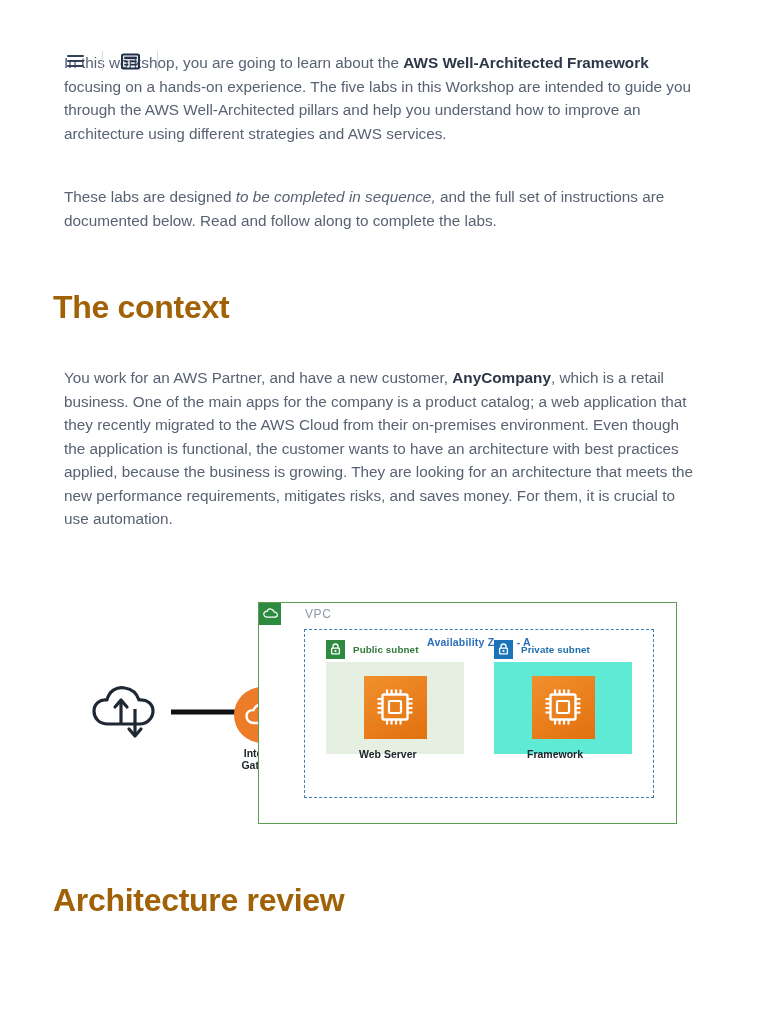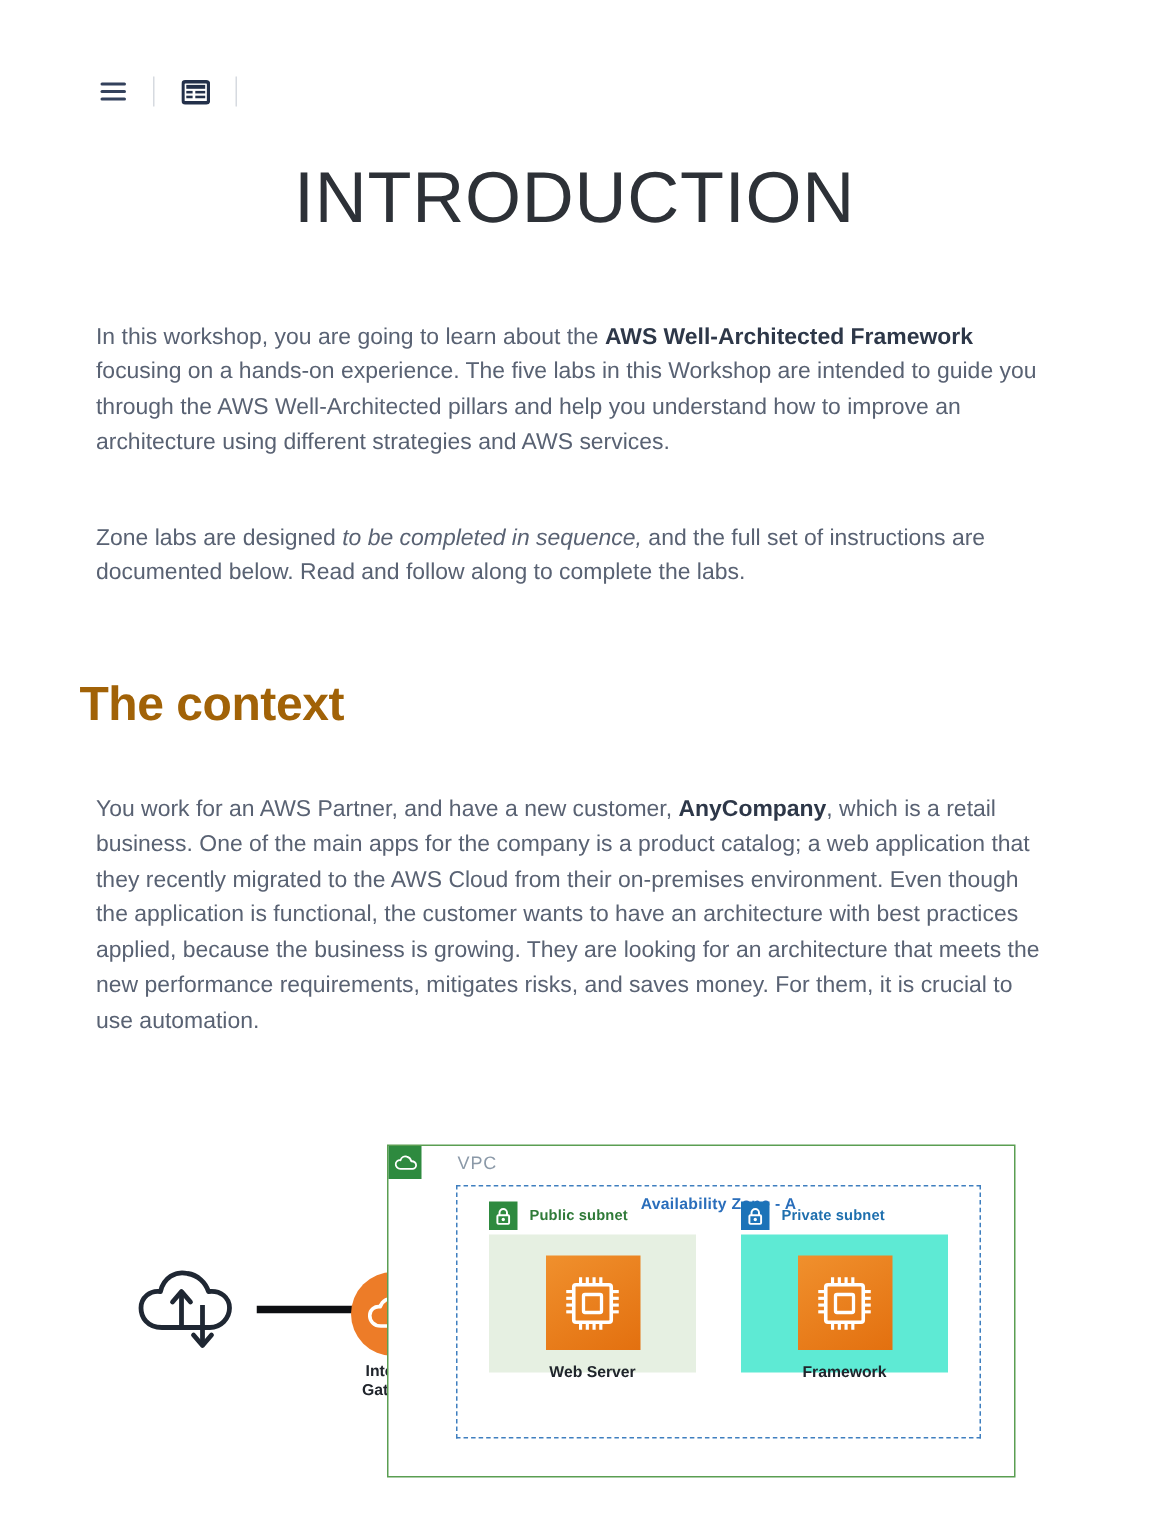--- a/index.html
+++ b/index.html
@@ -248,21 +248,20 @@
   }
   .subnet-name.public { color: #2f7a38; }
   .subnet-name.private { color: #1e6fae; }
 
   .service {
     position: absolute;
     left: 50%;
     top: 14px;
     transform: translateX(-50%);
     width: 72px;
-    text-align: center;
   }
   .service-icon {
     width: 63px;
     height: 63px;
     margin: 0 auto;
     background: linear-gradient(150deg, #f0902d 0%, #e3700f 100%);
     display: flex;
     align-items: center;
     justify-content: center;
   }
@@ -296,32 +295,31 @@
         <rect x="9.2" y="8.6" width="6.6" height="1.7" fill="#23304a"></rect>
         <rect x="3.2" y="11.8" width="4.2" height="1.7" fill="#23304a"></rect>
         <rect x="9.2" y="11.8" width="6.6" height="1.7" fill="#23304a"></rect>
       </svg>
     </button>
     <div class="tool-sep"></div>
   </div>
 
   <div class="content">
 
-    <h1 class="page-title">INTRODUCTION</h1>
 
     <div class="sp-title-p1"></div>
 
     <p class="body-text">
       <span>In this workshop, you are going to learn about the </span><b>AWS Well-Architected Framework</b><span> focusing on a hands-on experience. The five labs in this Workshop are intended to guide you through the AWS Well-Architected pillars and help you understand how to improve an architecture using different strategies and AWS services.</span>
     </p>
 
     <div class="sp-p1-p2"></div>
 
     <p class="body-text">
-      <span>Zone labs are designed </span><i>to be completed in sequence,</i><span> and the full set of instructions are documented below. Read and follow along to complete the labs.</span>
+      <span>These labs are designed </span><i>to be completed in sequence,</i><span> and the full set of instructions are documented below. Read and follow along to complete the labs.</span>
     </p>
 
     <div class="sp-p2-h2"></div>
 
     <h2 class="section-heading">The context</h2>
 
     <div class="sp-h2-p3"></div>
 
     <p class="body-text">
       <span>You work for an AWS Partner, and have a new customer, </span><b>AnyCompany</b><span>, which is a retail business. One of the main apps for the company is a product catalog; a web application that they recently migrated to the AWS Cloud from their on-premises environment. Even though the application is functional, the customer wants to have an architecture with best practices applied, because the business is growing. They are looking for an architecture that meets the new performance requirements, mitigates risks, and saves money. For them, it is crucial to use automation.</span>

